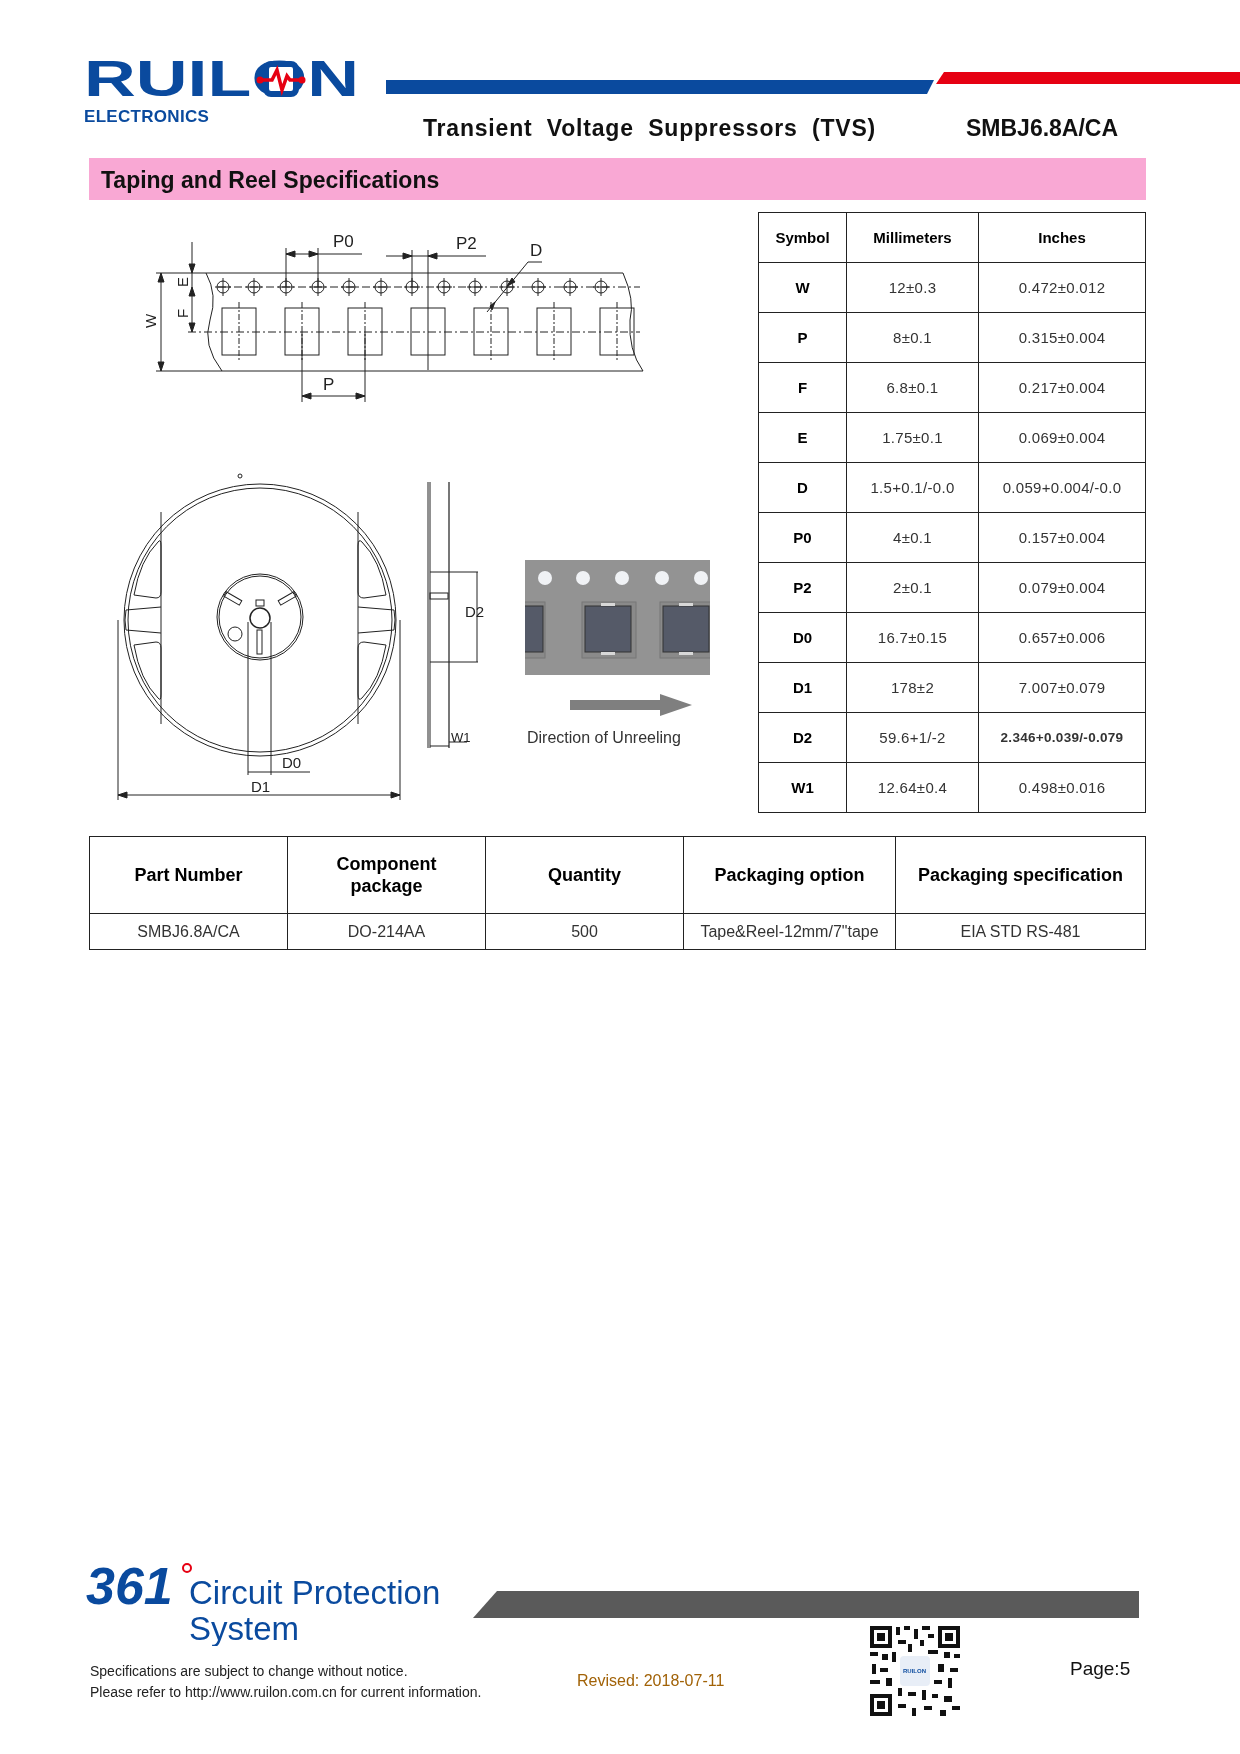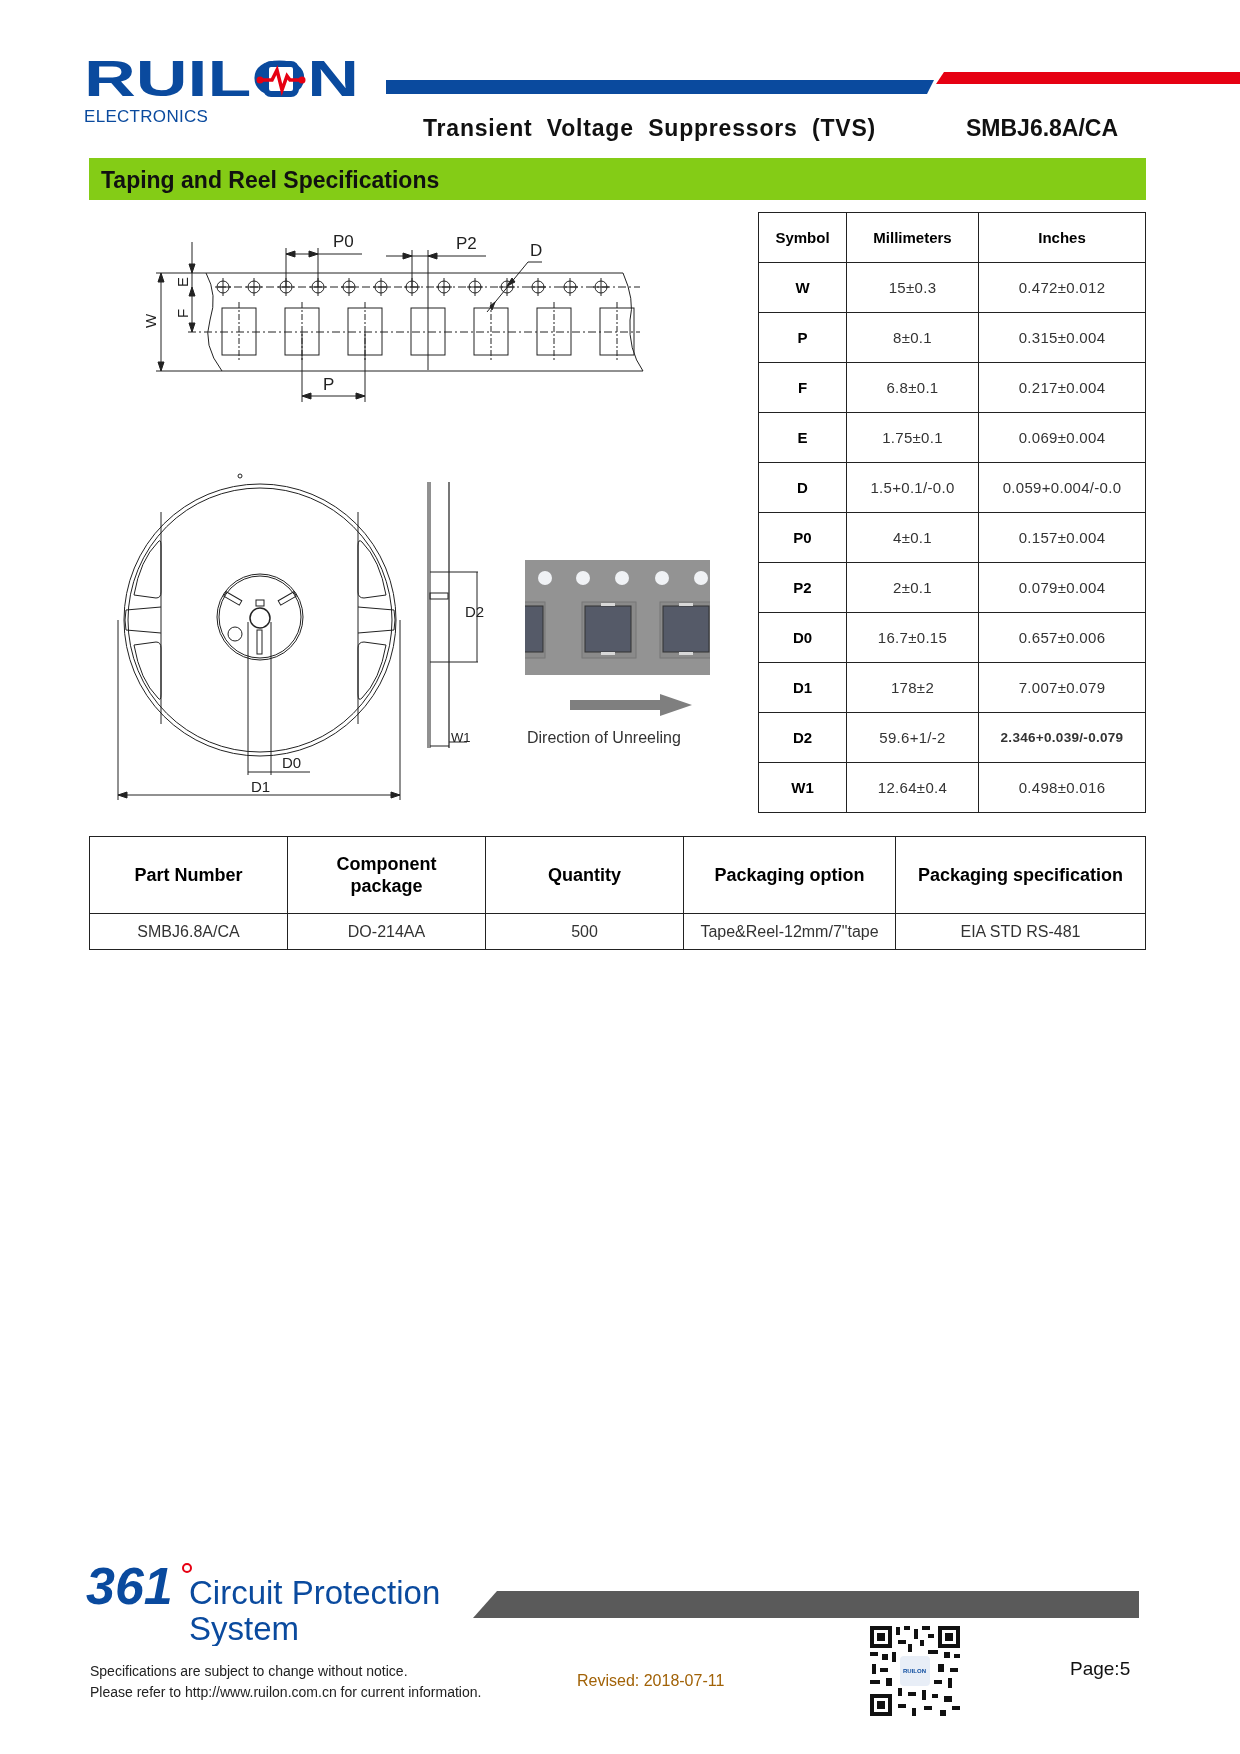--- a/index.html
+++ b/index.html
@@ -1,27 +1,27 @@
 <!DOCTYPE html>
 <html><head>
 <meta charset="utf-8">
 <style>
   * { box-sizing: border-box; margin: 0; padding: 0; }
   html, body { width: 1240px; height: 1754px; background: #ffffff; overflow: hidden; }
   body { position: relative; font-family: "Liberation Sans", sans-serif; color: #000; }
 
   .logo { position: absolute; left: 84px; top: 54px; width: 280px; height: 50px; }
-  .logo-sub { position: absolute; left: 84px; top: 107px; font-size: 17px; font-weight: normal; color: #0a4a9e; letter-spacing: 0.3px; }
+  .logo-sub { position: absolute; left: 84px; top: 107px; font-size: 17px; font-weight: bold; color: #0a4a9e; letter-spacing: 0.3px; }
 
   .header-bar { position: absolute; left: 386px; top: 68px; width: 854px; height: 26px; }
 
   .doc-title { position: absolute; left: 423px; top: 115px; font-size: 23px; font-weight: bold; letter-spacing: 0.8px; color: #111; }
   .doc-part { position: absolute; left: 966px; top: 115px; font-size: 23px; font-weight: bold; color: #111; }
 
-  .section-band { position: absolute; left: 89px; top: 158px; width: 1057px; height: 42px; background: #84cc16; }
+  .section-band { position: absolute; left: 89px; top: 158px; width: 1057px; height: 42px; background: #f9a8d4; }
   .section-title { position: absolute; left: 12px; top: 9px; font-size: 23px; font-weight: bold; color: #111; }
 
   .spec-table { position: absolute; left: 758px; top: 212px; width: 388px; border-collapse: collapse; font-size: 15px; }
   .spec-table th, .spec-table td { border: 1px solid #222; height: 29.5px; text-align: center; padding: 16px; }
   .spec-table th { font-weight: bold; font-size: 15px; }
   .spec-table td.sym { font-weight: bold; }
   .spec-table td.val { color: #333; letter-spacing: 0.3px; }
   .spec-table td.small { font-size: 13.5px; font-weight: bold; }
 
   .tape-drawing { position: absolute; left: 130px; top: 220px; width: 520px; height: 190px; }
@@ -296,21 +296,21 @@
   <thead>
     <tr>
       <th style="width:88px">Symbol</th>
       <th style="width:132px">Millimeters</th>
       <th>Inches</th>
     </tr>
   </thead>
   <tbody>
     <tr>
         <td class="sym">W</td>
-        <td class="val">15±0.3</td>
+        <td class="val">12±0.3</td>
         <td class="val">0.472±0.012</td>
       </tr>
     <tr>
         <td class="sym">P</td>
         <td class="val">8±0.1</td>
         <td class="val">0.315±0.004</td>
       </tr>
     <tr>
         <td class="sym">F</td>
         <td class="val">6.8±0.1</td>

